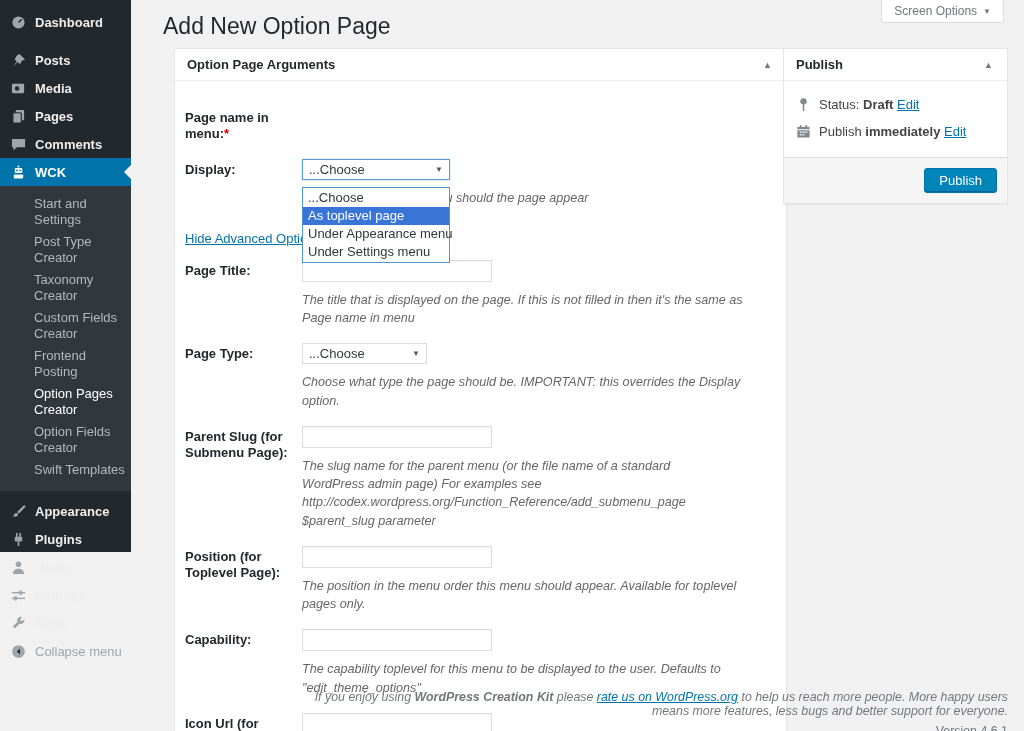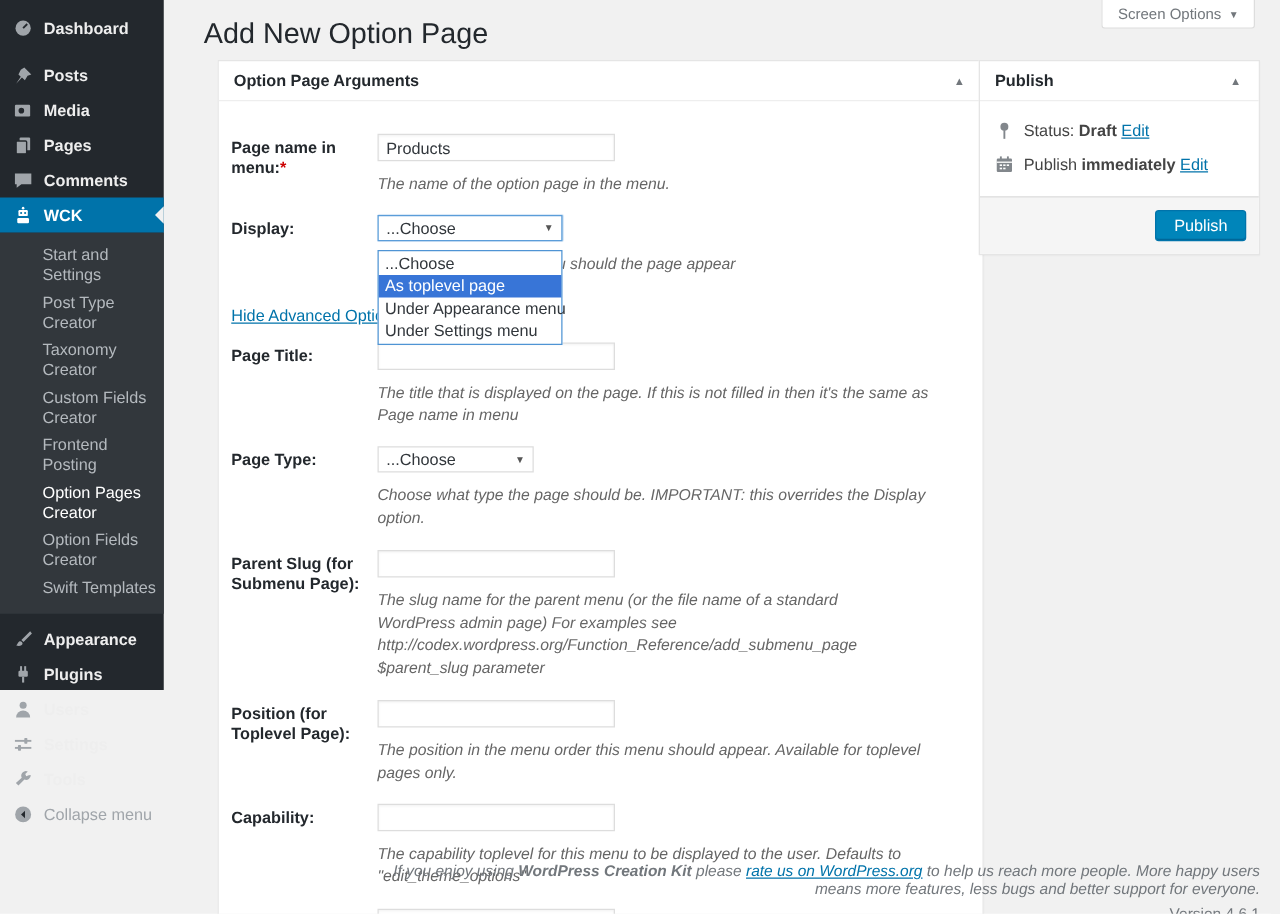--- a/index.html
+++ b/index.html
@@ -221,24 +221,20 @@
     <div class="postbox-header">
       <h2>Option Page Arguments</h2>
       <span class="toggle">▲</span>
     </div>
     <div class="panel-body">
 
       <div class="form-row">
         <div class="form-label">
           <span>Page name in menu:</span><span class="req">*</span>
         </div>
-        <div class="form-control">
-          <input class="text-input" type="text" value="Products" style="">
-          <div class="desc">The name of the option page in the menu.</div>
-        </div>
       </div>
 
       <div class="form-row" style="margin-bottom:24px;">
         <div class="form-label">Display:</div>
         <div class="form-control">
           <div class="fake-select focused">
             <span>...Choose</span>
             <span class="caret">▼</span>
           </div>
           <div class="desc">Choose where in the menu should the page appear</div>

